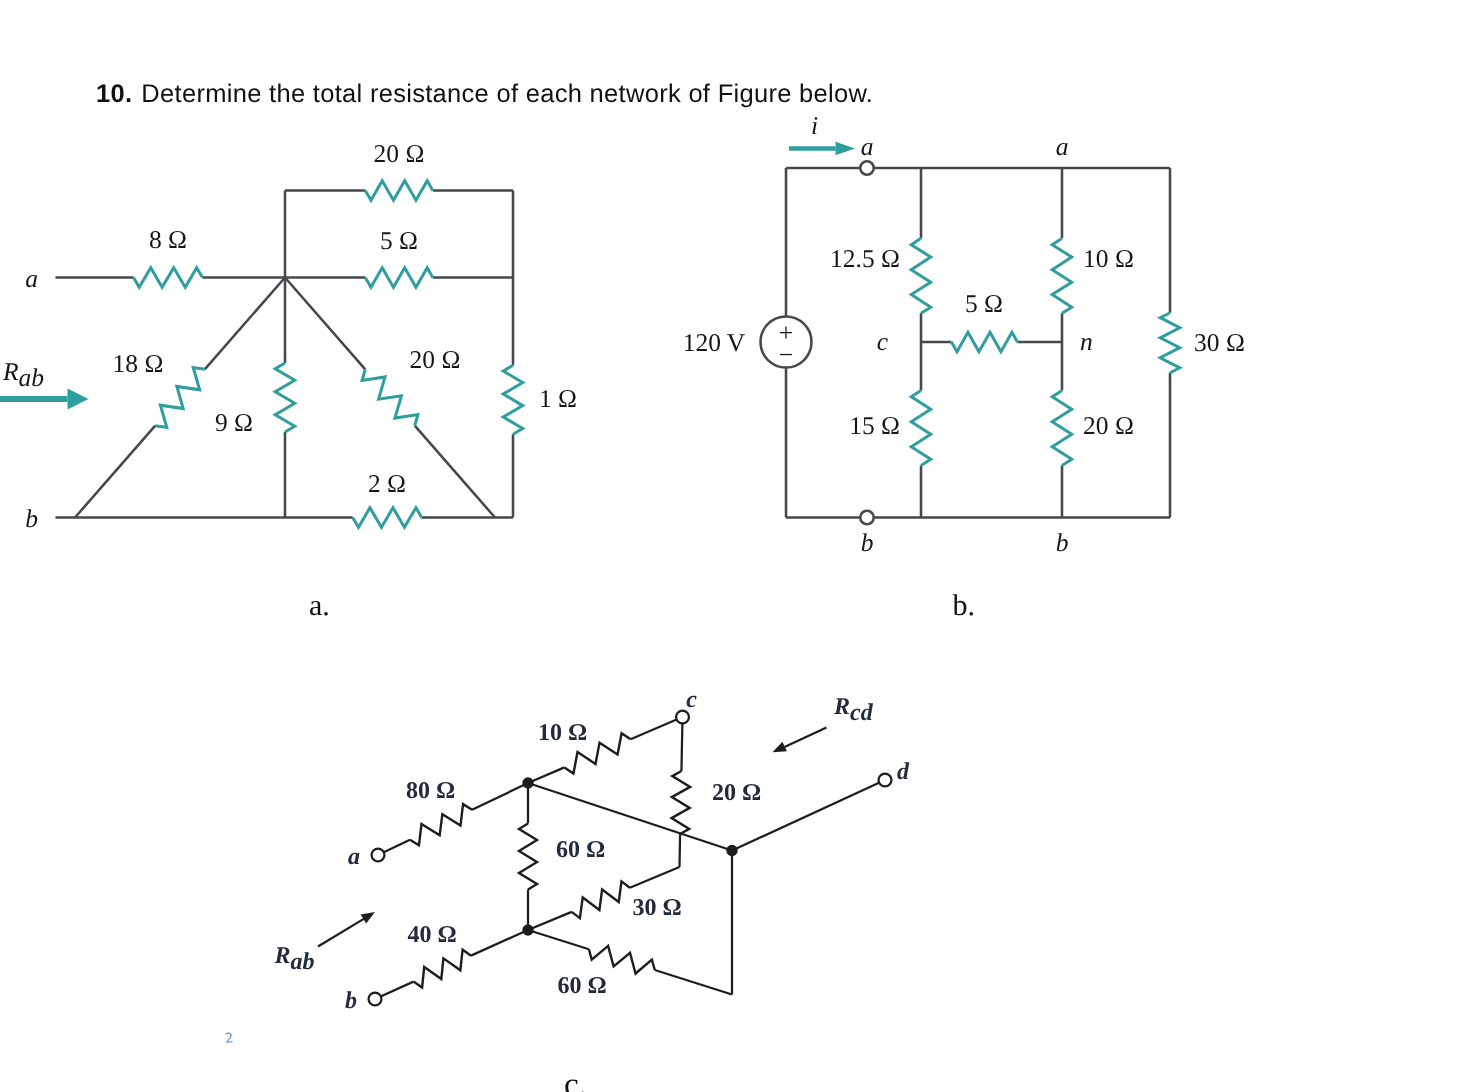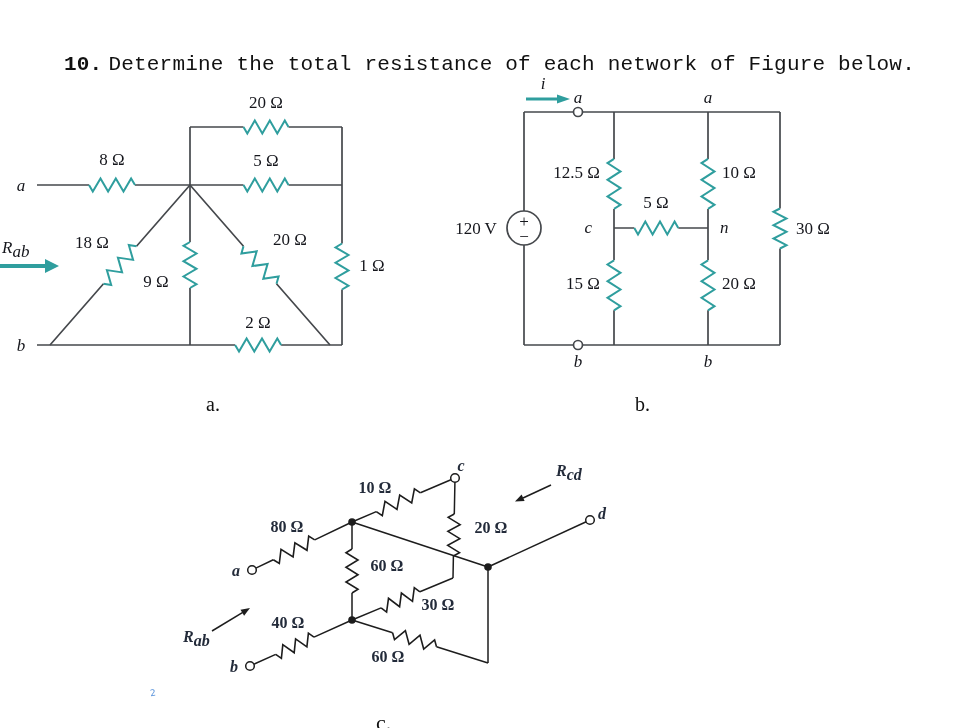--- a/index.html
+++ b/index.html
@@ -1,19 +1,19 @@
 <!DOCTYPE html>
 <html><head>
 <meta charset="utf-8">
 <style>
   html,body{margin:0;padding:0;background:#fff;}
   #page{position:relative;width:972px;height:728px;background:#fff;overflow:hidden;
         font-family:"Liberation Serif",serif;}
-  .title{position:absolute;left:64px;top:53px;font-family:Liberation Mono, monospace;
-         font-size:21px;color:#111;white-space:nowrap;letter-spacing:.2px;}
+  .title{position:absolute;left:64px;top:53px;font-family:Liberation Sans, sans-serif;
+         font-size:17px;color:#111;white-space:nowrap;letter-spacing:.2px;}
   .title b{margin-right:6px;}
   svg.ckt{position:absolute;overflow:visible;}
   
   .ckt-teal .wire{stroke:#45484c;stroke-width:1.7;fill:none;stroke-linecap:butt;}
   .ckt-teal .zig{stroke:#2f9e9e;stroke-width:2;fill:none;stroke-linejoin:miter;}
   .ckt-teal .term{stroke:#45484c;stroke-width:1.7;fill:#fff;}
   
   .ckt-black .wire{stroke:#1d1d1d;stroke-width:1.5;fill:none;}
   .ckt-black .zig{stroke:#1d1d1d;stroke-width:1.6;fill:none;stroke-linejoin:miter;}
   .ckt-black .term{stroke:#1d1d1d;stroke-width:1.5;fill:#fff;}

